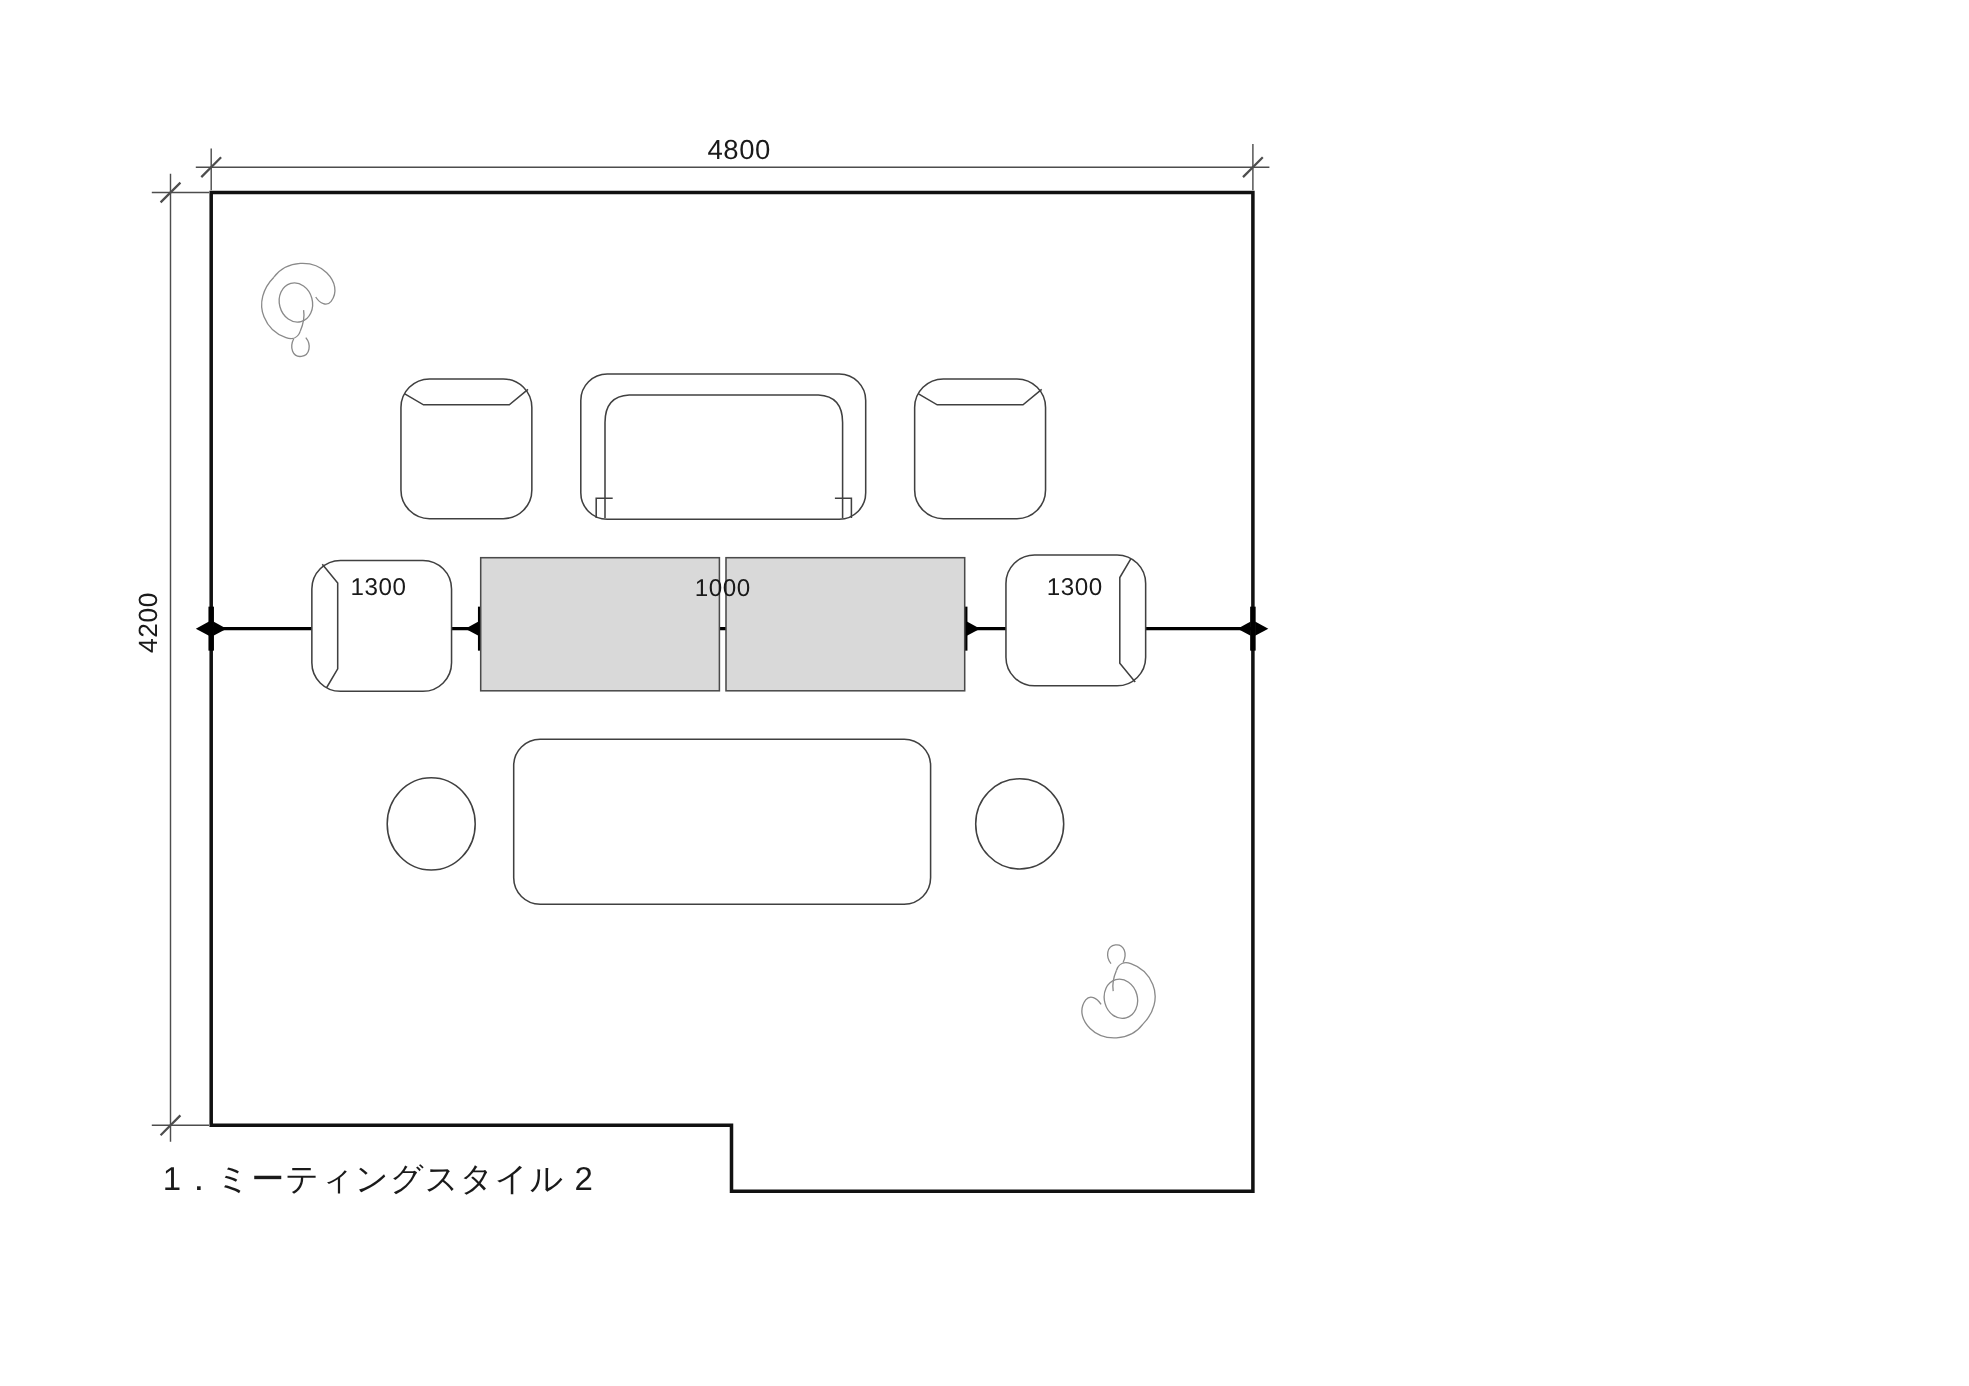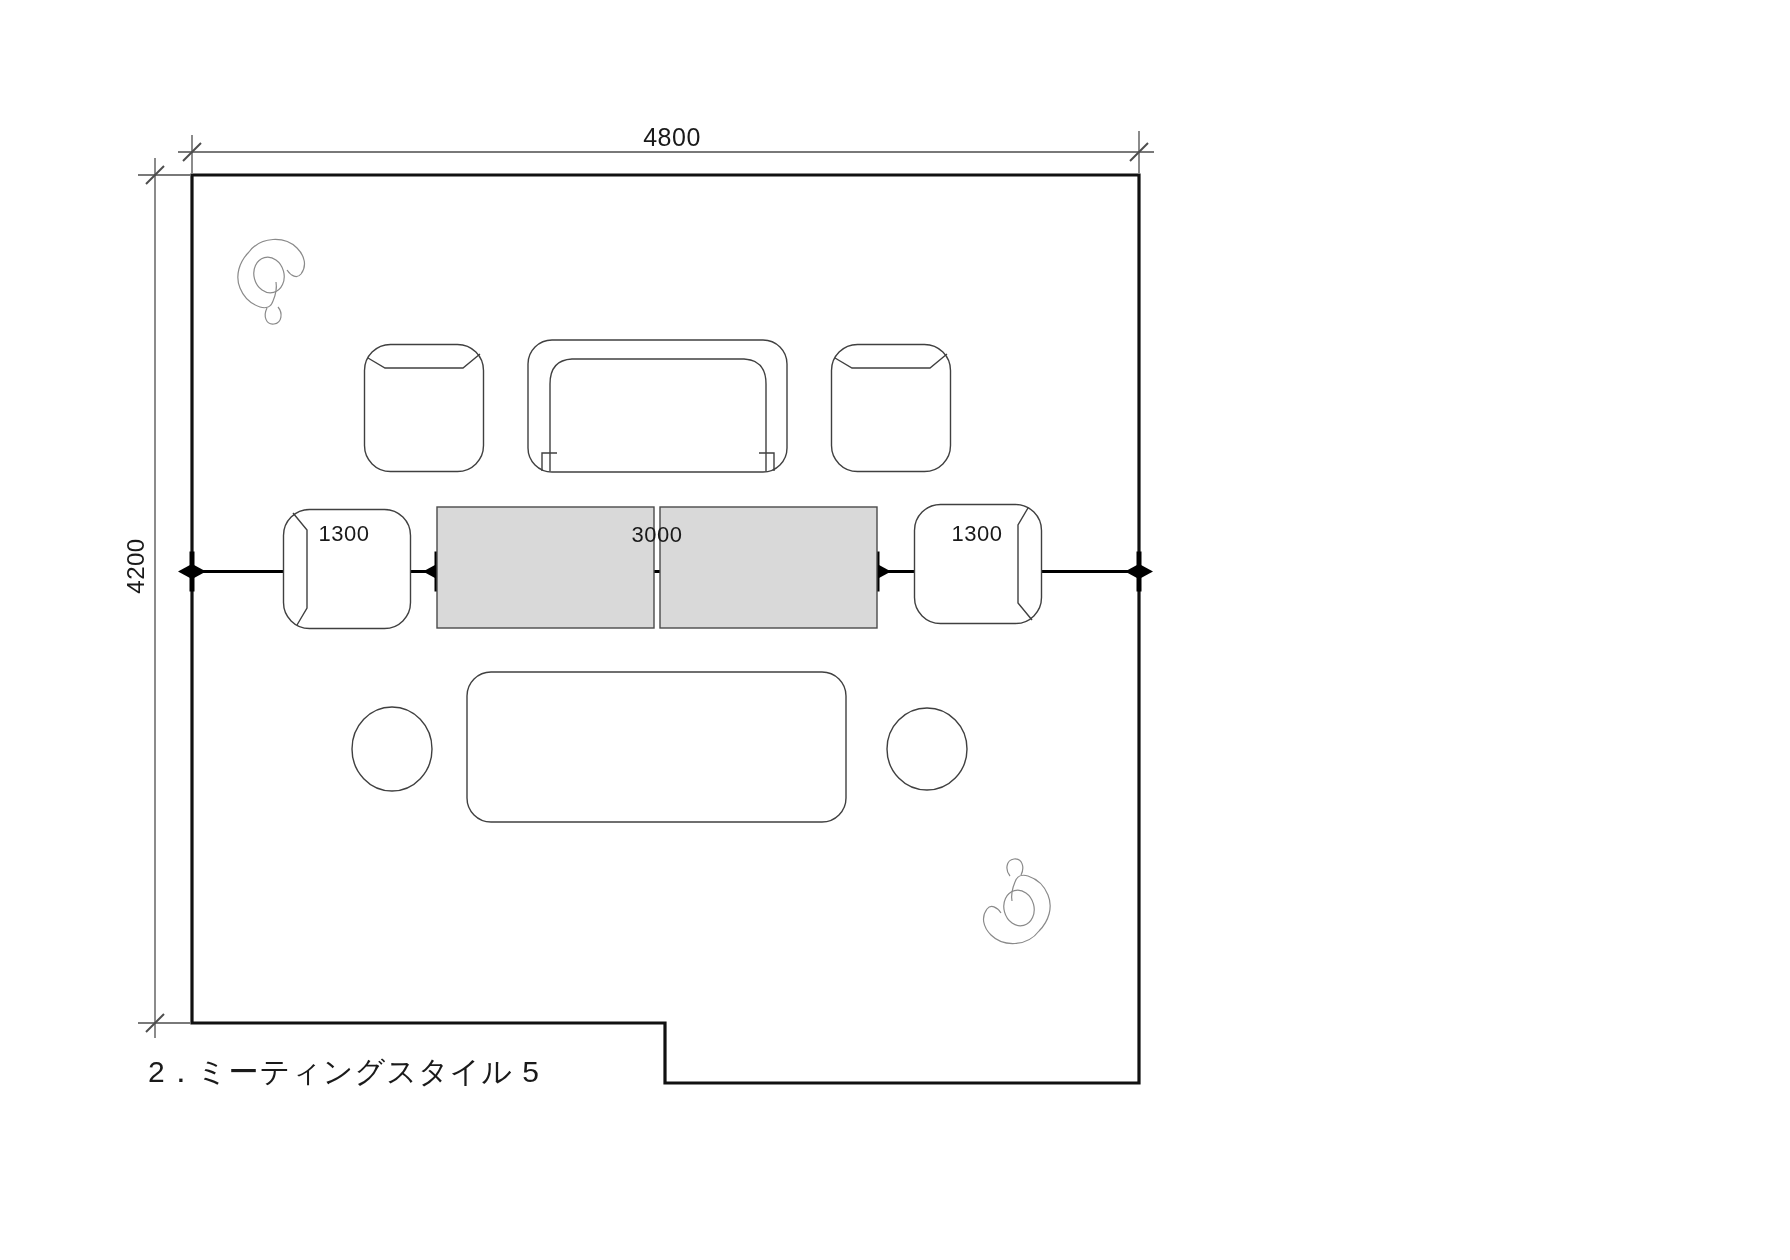--- a/index.html
+++ b/index.html
@@ -125,19 +125,19 @@
     <use href="#person" transform="translate(233,238)"></use>
     <use href="#person" transform="translate(1055,945) rotate(180)"></use>
   </svg>
 
   <div class="dim-label small" style="left:672px; top:137px;">4800</div>
 
   <div class="dim-label vertical" style="left:136px; top:566px;">4200</div>
 
   <div class="dim-label" style="left:344px; top:534px;">1300</div>
 
-  <div class="dim-label" style="left:657px; top:535px;">3000</div>
+  <div class="dim-label" style="left:657px; top:535px;">1000</div>
 
   <div class="dim-label" style="left:977px; top:534px;">1300</div>
 
-  <div class="caption">2．ミーティングスタイル 5</div>
+  <div class="caption">1．ミーティングスタイル 2</div>
 
 </div>
 
 </body></html>

